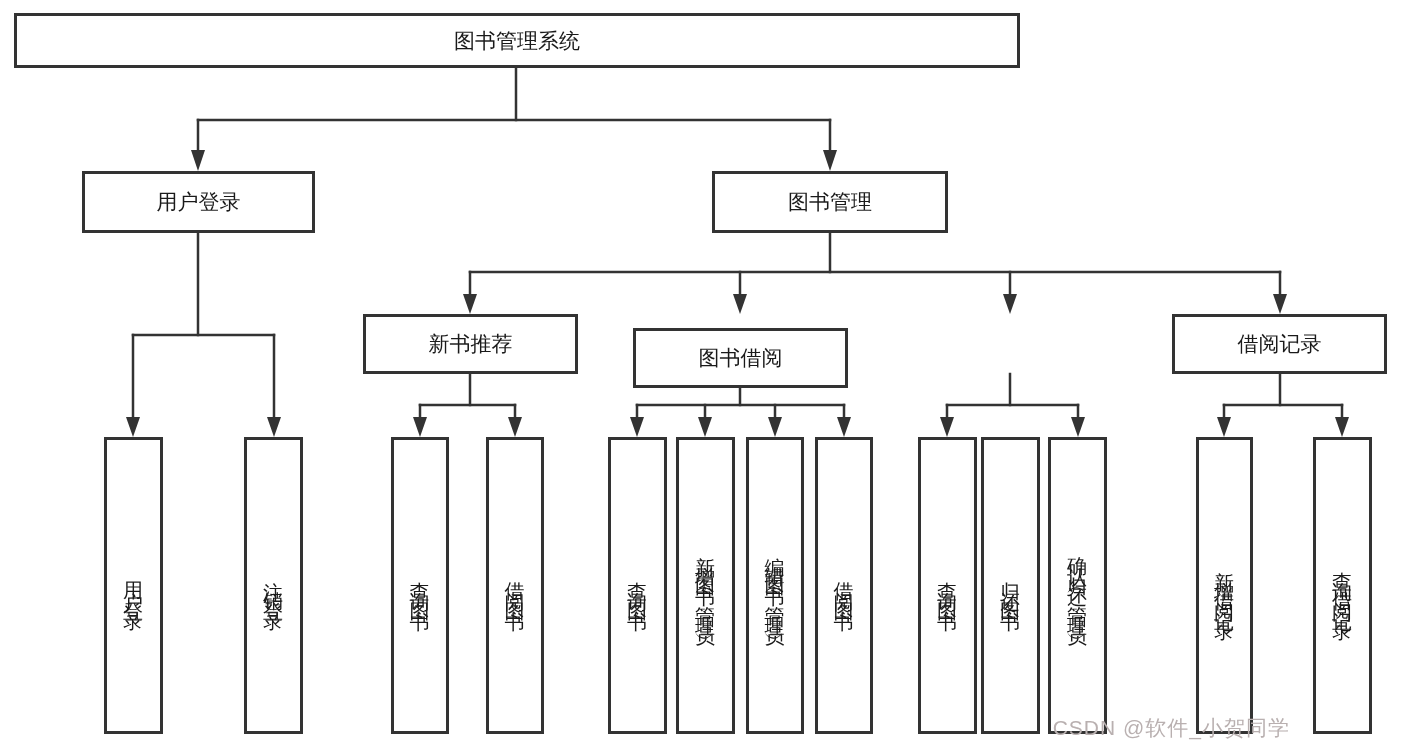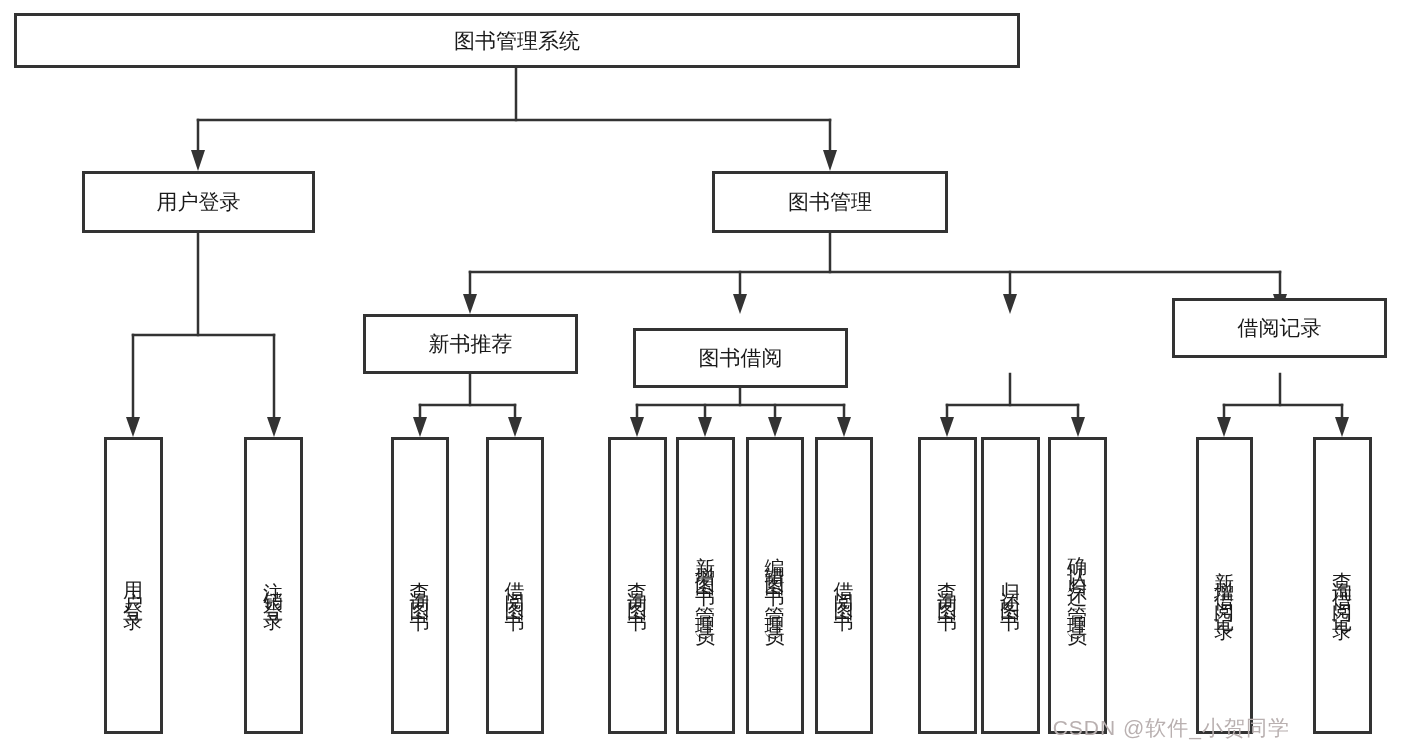--- a/index.html
+++ b/index.html
@@ -115,21 +115,21 @@
     </g>
   </svg>
 
   <div class="node" style="left:14px;top:13px;width:1006px;height:55px;">图书管理系统</div>
 
   <div class="node" style="left:82px;top:171px;width:233px;height:62px;">用户登录</div>
   <div class="node" style="left:363px;top:314px;width:215px;height:60px;">新书推荐</div>
 
   <div class="node" style="left:712px;top:171px;width:236px;height:62px;">图书管理</div>
   <div class="node" style="left:633px;top:328px;width:215px;height:60px;">图书借阅</div>
-  <div class="node" style="left:1172px;top:298px;width:215px;height:60px;">借阅记录</div>
+  <div class="node" style="left:1172px;top:314px;width:215px;height:60px;">借阅记录</div>
 
   <div class="node leaf" style="left:104px;top:437px;width:59px;height:297px;">用户登录</div>
   <div class="node leaf" style="left:244px;top:437px;width:59px;height:297px;">注销登录</div>
 
   <div class="node leaf" style="left:391px;top:437px;width:58px;height:297px;">查询图书</div>
   <div class="node leaf" style="left:486px;top:437px;width:58px;height:297px;">借阅图书</div>
 
   <div class="node leaf" style="left:608px;top:437px;width:59px;height:297px;">查询图书</div>
   <div class="node leaf" style="left:676px;top:437px;width:59px;height:297px;">新增图书（管理员）</div>
   <div class="node leaf" style="left:746px;top:437px;width:58px;height:297px;">编辑图书（管理员）</div>

